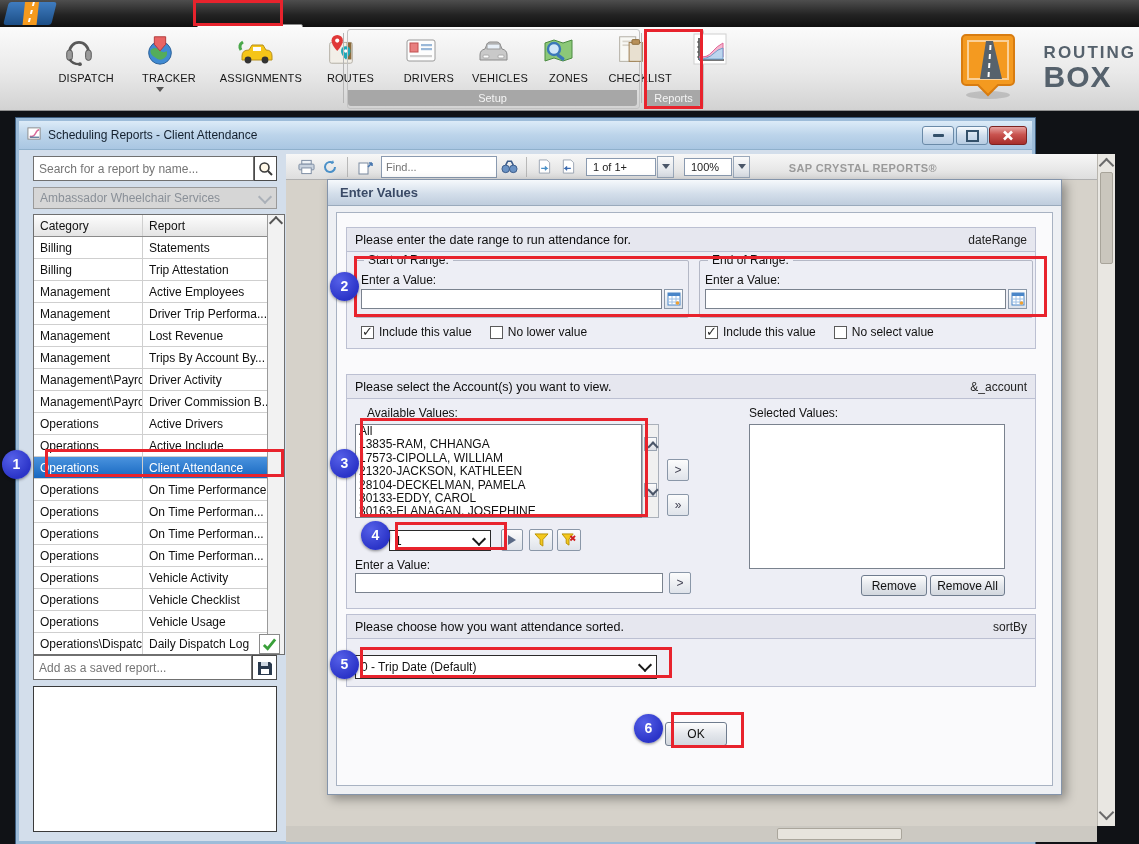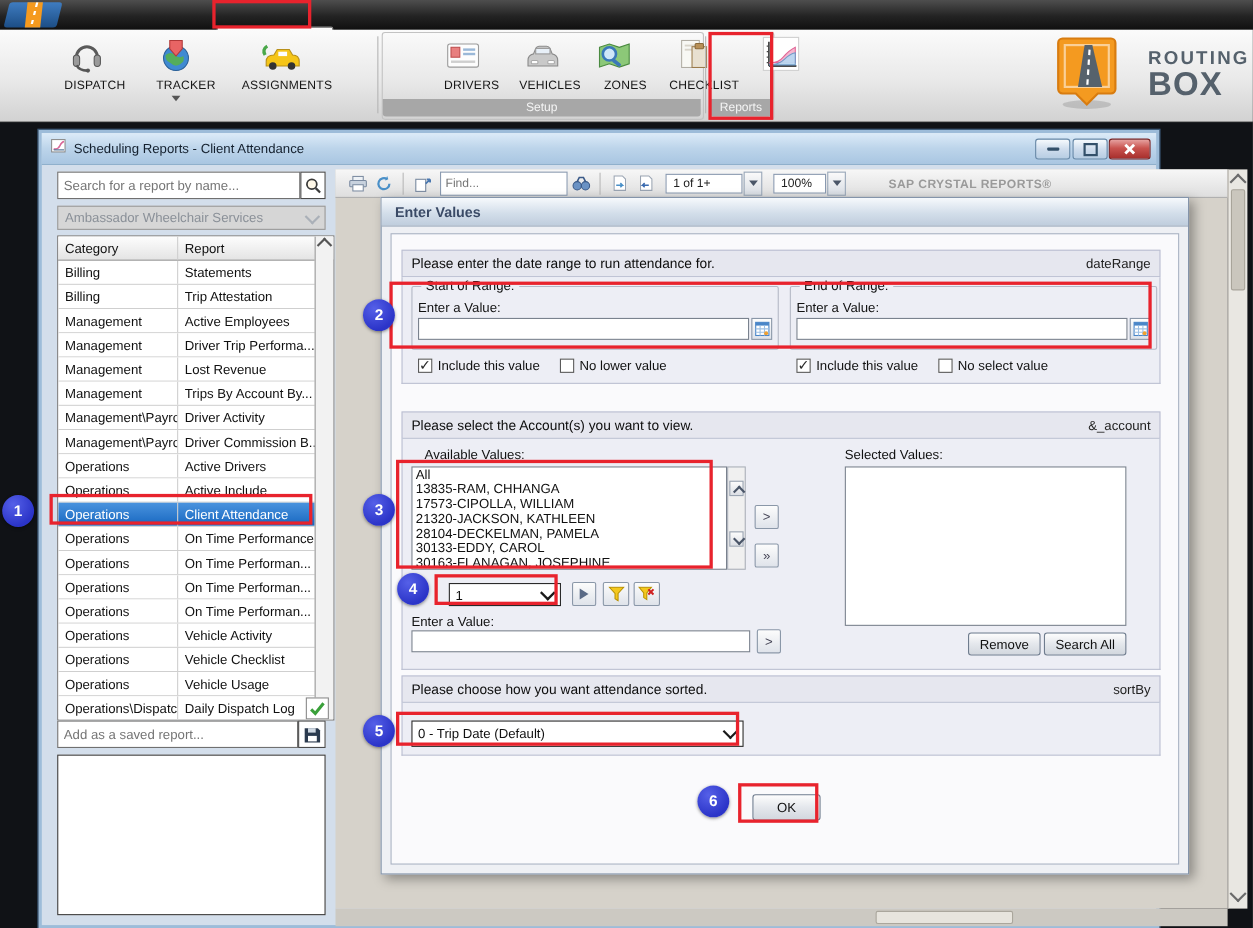--- a/index.html
+++ b/index.html
@@ -34,21 +34,21 @@
   .rsep{position:absolute;top:6px;width:1px;height:70px;background:#b5b5b5;}
   .rgroup{position:absolute;top:2px;height:78px;border:1px solid #c2c2c2;border-radius:3px;}
   .grouplabel{position:absolute;height:16px;line-height:16px;background:#a7a7a7;color:#f4f4f4;
     font-size:11px;text-align:center;border-radius:0 0 3px 3px;}
   .brand{position:absolute;left:958px;top:4px;width:178px;height:74px;display:flex;align-items:center;justify-content:space-between;}
   .brandtxt{margin-left:6px;line-height:1;}
   .brandtop{font-size:17px;font-weight:bold;color:#55616c;letter-spacing:2px;}
   .brandbottom{font-size:30px;font-weight:bold;color:#55616c;letter-spacing:1px;margin-top:1px;}
 
   
-  .window{position:absolute;left:35px;top:118px;width:1019px;height:726px;
+  .window{position:absolute;left:16px;top:118px;width:1019px;height:726px;
     background:#d3deeb;border:3px solid #9dbcd9;outline:1px solid #3f5f80;box-sizing:border-box;}
   .titlebar{position:absolute;left:0;top:0;width:100%;height:28px;
     background:linear-gradient(#dcebf8,#bcd4ea 50%,#a9c6e2);border-bottom:1px solid #8fb0cc;
     display:flex;align-items:center;}
   .titletext{font-size:12px;color:#14202e;margin-left:6px;}
   .winbtn{position:absolute;top:5px;width:30px;height:17px;border-radius:3px;border:1px solid #6a8aa8;
     background:linear-gradient(#f6fafd,#cfdded 50%,#b7cde3);display:flex;align-items:center;justify-content:center;}
   .winbtn.close{width:36px;background:linear-gradient(#e6a2a0,#c9534f 45%,#a72f2c);border-color:#7c2220;}
   .minbar{width:11px;height:3px;background:#33506a;border-radius:1px;}
   .maxbox{width:9px;height:8px;border:2px solid #33506a;}
@@ -191,20 +191,33 @@
         <svg width="38" height="36" viewBox="0 0 38 36">
             <path d="M8 10q-5 3-2 8" stroke="#4aa84a" stroke-width="3" fill="none"></path>
             <path d="M7 24q0-6 7-6l3-5h11l3 5q6 0 6 6v4H7z" fill="#f5c518" stroke="#b8901a"></path>
             <rect x="18" y="15" width="8" height="4" fill="#fdfdfd"></rect>
             <circle cx="13" cy="28" r="3.4" fill="#333"></circle>
             <circle cx="30" cy="28" r="3.4" fill="#333"></circle>
           </svg>
       </div>
       <div class="rlabel">ASSIGNMENTS</div>
     </div>
+    <div class="rbtn" style="left:272px;width:66px">
+      <div class="ricon">
+        <svg width="34" height="36" viewBox="0 0 36 36">
+            <rect x="6" y="10" width="24" height="22" rx="2" fill="#f2efe8" stroke="#b0aca2"></rect>
+            <rect x="24" y="10" width="5" height="18" fill="#8a6a3a"></rect>
+            <path d="M14 2a6 6 0 0 1 6 6q0 5-6 11-6-6-6-11a6 6 0 0 1 6-6z" fill="#e03838"></path>
+            <circle cx="14" cy="8" r="2.2" fill="#fff"></circle>
+            <path d="M23 14a5 5 0 0 1 5 5q0 4-5 9-5-5-5-9a5 5 0 0 1 5-5z" fill="#1fa8b8"></path>
+            <circle cx="23" cy="19" r="1.8" fill="#fff"></circle>
+          </svg>
+      </div>
+      <div class="rlabel">ROUTES</div>
+    </div>
     <div class="rsep" style="left:343px"></div>
 
     <div class="rgroup" style="left:347px;width:291px"></div>
     <div class="rbtn" style="left:352px;width:66px">
       <div class="ricon">
         <svg width="36" height="36" viewBox="0 0 36 36">
             <rect x="4" y="8" width="28" height="21" rx="2" fill="#fdfdfd" stroke="#9a9a9a"></rect>
             <rect x="7" y="11" width="8" height="9" fill="#e87f7f" stroke="#c05050"></rect>
             <rect x="18" y="12" width="11" height="2.2" fill="#9ab8d8"></rect>
             <rect x="18" y="16" width="11" height="2.2" fill="#9ab8d8"></rect>
@@ -582,21 +595,21 @@
             </svg>
         </div>
 
         <div class="dlabel" style="left:8px;top:159px">Enter a Value:</div>
         <input class="dinput" style="position: absolute; left: 8px; top: 174px; width: 298px; height: 18px;" value="">
         <div class="sqsmall" style="left:322px;top:173px">&gt;</div>
 
         <div class="dlabel" style="left:402px;top:7px">Selected Values:</div>
         <div class="listbox" style="left:402px;top:25px;width:256px;height:145px"></div>
         <div class="pushbtn" style="left:514px;top:176px;width:66px;height:21px">Remove</div>
-        <div class="pushbtn" style="left:583px;top:176px;width:75px;height:21px">Search All</div>
+        <div class="pushbtn" style="left:583px;top:176px;width:75px;height:21px">Remove All</div>
       </div>
 
       <div class="sheader" style="left:18px;top:434px;width:690px;height:25px">
         <span>Please choose how you want attendance sorted.</span>
         <span class="param">sortBy</span>
       </div>
       <div class="sbody" style="left:18px;top:459px;width:690px;height:48px">
         <div class="ddown" style="left:8px;top:16px;width:302px;height:24px">
           <span>0 - Trip Date (Default)</span>
           <div class="ddchev"></div>

